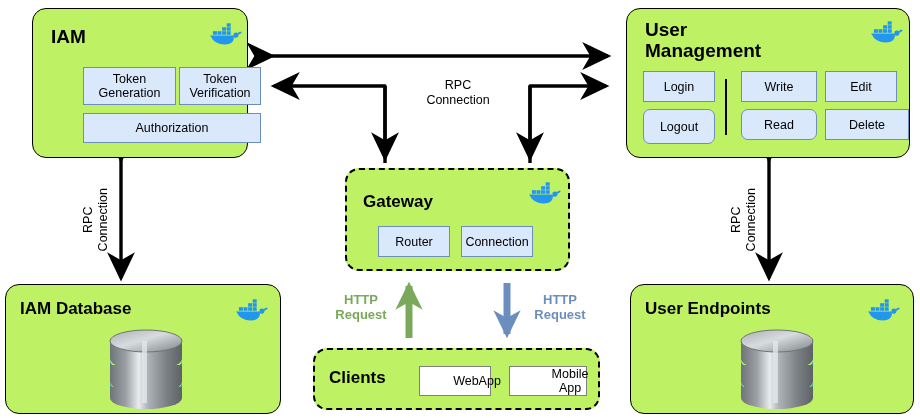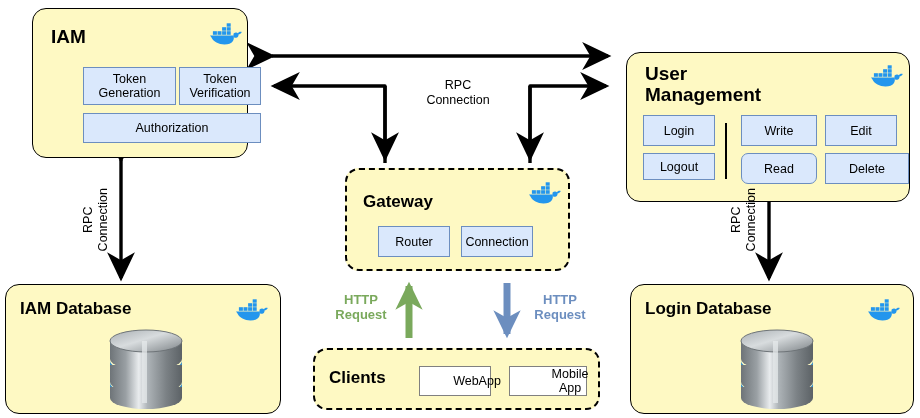--- a/index.html
+++ b/index.html
@@ -1,20 +1,20 @@
 <!DOCTYPE html>
 <html><head>
 <meta charset="utf-8">
 <style>
   html,body{margin:0;padding:0;background:#ffffff;}
   body{width:920px;height:418px;position:relative;overflow:hidden;
        font-family:"Liberation Sans", sans-serif;color:#000;}
   #stage{position:absolute;left:0;top:0;width:920px;height:418px;}
 
-  .node{position:absolute;box-sizing:border-box;background:#fef9c3;}
+  .node{position:absolute;box-sizing:border-box;background:#bef264;}
   .node.solid{border:1.6px solid #000;border-radius:14px;}
   .node.dashed{border:2.2px dashed #000;border-radius:14px;}
 
   .node-title{position:absolute;font-weight:bold;color:#000;line-height:1.12;}
 
   .chip{position:absolute;box-sizing:border-box;background:#dae8fc;
         border:1.4px solid #6c8ebf;display:flex;align-items:center;
         justify-content:center;text-align:center;font-size:12.5px;
         color:#000;line-height:1.12;}
   .chip.plain{background:#ffffff;border:1.4px solid #808080;padding-left:44px;}
@@ -98,21 +98,21 @@
         <path d="M24.6,12.4 c1.6,-1.2 3.5,-1.0 4.4,-0.1 c0.7,-1.6 2.5,-1.9 3.8,-1.2
                  c-0.7,1.6 -2.0,2.3 -3.3,2.3 c0.2,1.6 -0.8,3.0 -2.4,3.3
                  c-1.2,0.2 -2.3,-0.3 -2.8,-1.2 z"></path>
       </g>
     </svg>
     <div class="chip" style="left:50px;top:58px;width:93px;height:38px;">Token Generation</div>
     <div class="chip" style="left:146px;top:58px;width:82px;height:38px;">Token Verification</div>
     <div class="chip" style="left:50px;top:104px;width:178px;height:30px;">Authorization</div>
   </div>
 
-  <div class="node solid" style="left:626px;top:8px;width:284px;height:150px;margin-top:44px;">
+  <div class="node solid" style="left:626px;top:8px;width:284px;height:150px;">
     <div class="node-title" style="left:18px;top:10px;font-size:19px;">
       <span>User</span><br>
       <span>Management</span>
     </div>
     <svg class="docker" style="left:243px;top:10px;" viewBox="0 0 34 26">
       <g fill="#2396ed">
         <rect x="8.5" y="10.2" width="4.0" height="3.6"></rect>
         <rect x="13.1" y="10.2" width="4.0" height="3.6"></rect>
         <rect x="17.7" y="10.2" width="4.0" height="3.6"></rect>
         <rect x="13.1" y="6.2" width="4.0" height="3.5"></rect>
@@ -120,21 +120,21 @@
         <rect x="17.7" y="2.3" width="4.0" height="3.4"></rect>
         <rect x="3.9" y="10.2" width="4.0" height="3.6"></rect>
         <path d="M1.0,14.6 h23.4 c0.9,2.0 0.4,4.3 -0.6,5.6 c-1.6,2.1 -4.4,3.2 -8.3,3.2
                  c-6.1,0 -10.9,-2.6 -12.9,-6.6 c-0.6,-1.2 -1.0,-1.6 -1.6,-2.2 z"></path>
         <path d="M24.6,12.4 c1.6,-1.2 3.5,-1.0 4.4,-0.1 c0.7,-1.6 2.5,-1.9 3.8,-1.2
                  c-0.7,1.6 -2.0,2.3 -3.3,2.3 c0.2,1.6 -0.8,3.0 -2.4,3.3
                  c-1.2,0.2 -2.3,-0.3 -2.8,-1.2 z"></path>
       </g>
     </svg>
     <div class="chip" style="left:16px;top:62px;width:72px;height:31px;">Login</div>
-    <div class="chip" style="left:16px;top:100px;width:72px;height:27px;">Logout</div>
+    <div class="chip" style="left:16px;top:100px;width:72px;height:35px;border-radius:7px;">Logout</div>
     <div class="divider" style="left:98px;top:70px;height:56px;"></div>
     <div class="chip" style="left:114px;top:62px;width:76px;height:31px;">Write</div>
     <div class="chip" style="left:114px;top:100px;width:76px;height:31px;border-radius:7px;">Read</div>
     <div class="chip" style="left:198px;top:62px;width:72px;height:31px;">Edit</div>
     <div class="chip" style="left:198px;top:100px;width:84px;height:31px;">Delete</div>
   </div>
 
   <div class="node dashed" style="left:345px;top:168px;width:225px;height:103px;">
     <div class="node-title" style="left:16px;top:14px;font-size:17px;margin-top:8px;">Gateway</div>
     <svg class="docker" style="left:181px;top:10px;" viewBox="0 0 34 26">
@@ -203,21 +203,21 @@
         <path d="M10,36 a36,11 0 0 0 72,0 v4 a36,11 0 0 1 -72,0 z" fill="#2f86c5" opacity="0.95"></path>
         <path d="M10,40 h72 v17 a36,11 0 0 1 -72,0 z" fill="url(#dbg1)"></path>
         <path d="M10,58 a36,11 0 0 0 72,0 v4 a36,11 0 0 1 -72,0 z" fill="#2f86c5" opacity="0.95"></path>
         <path d="M10,62 h72 v11 a36,11 0 0 1 -72,0 z" fill="url(#dbg1)"></path>
         <rect x="42" y="16" width="5" height="62" fill="#e6e9eb" opacity="0.75"></rect>
       </g>
     </svg>
   </div>
 
   <div class="node solid" style="left:630px;top:284px;width:284px;height:130px;">
-    <div class="node-title" style="left:14px;top:14px;font-size:17px;">Login Database</div>
+    <div class="node-title" style="left:14px;top:14px;font-size:17px;">User Endpoints</div>
     <svg class="docker" style="left:236px;top:12px;" viewBox="0 0 34 26">
       <g fill="#2396ed">
         <rect x="8.5" y="10.2" width="4.0" height="3.6"></rect>
         <rect x="13.1" y="10.2" width="4.0" height="3.6"></rect>
         <rect x="17.7" y="10.2" width="4.0" height="3.6"></rect>
         <rect x="13.1" y="6.2" width="4.0" height="3.5"></rect>
         <rect x="17.7" y="6.2" width="4.0" height="3.5"></rect>
         <rect x="17.7" y="2.3" width="4.0" height="3.4"></rect>
         <rect x="3.9" y="10.2" width="4.0" height="3.6"></rect>
         <path d="M1.0,14.6 h23.4 c0.9,2.0 0.4,4.3 -0.6,5.6 c-1.6,2.1 -4.4,3.2 -8.3,3.2

